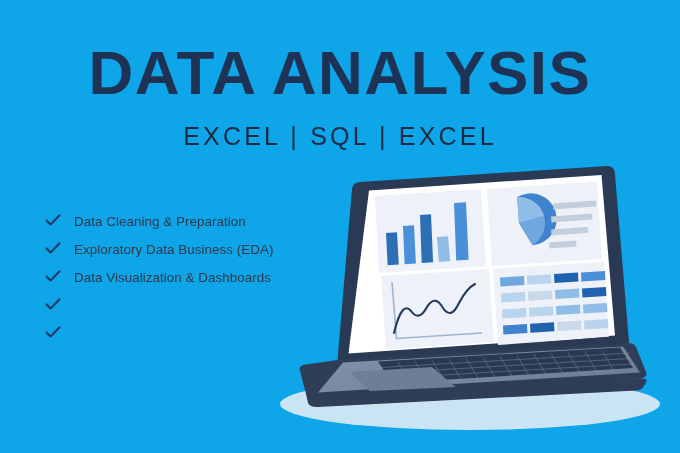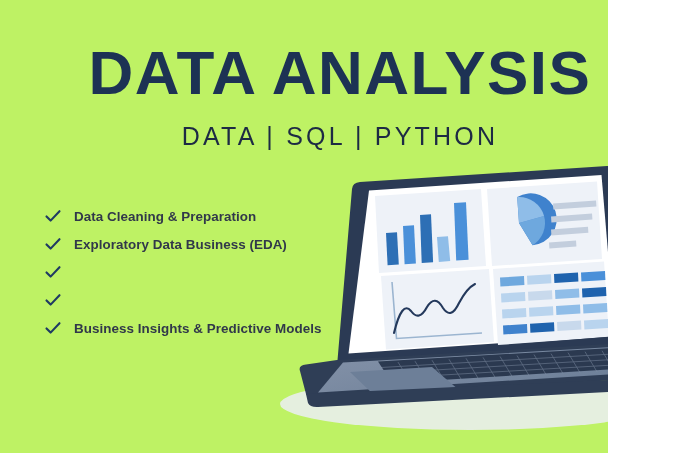--- a/index.html
+++ b/index.html
@@ -2,26 +2,25 @@
 <html><head>
 <meta charset="utf-8">
 <style>
   html, body {
     margin: 0;
     padding: 0;
     background: #ffffff;
   }
   #stage {
     position: relative;
-    width: 584px;
+    width: 680px;
     height: 453px;
-    background: #bef264;
+    background: #0ea5e9;
     overflow: hidden;
     font-family: "Liberation Sans", sans-serif;
-    padding-left: 24px;
   }
 
   
   #title-block {
     position: absolute;
     top: 42px;
     left: 0;
     width: 680px;
     text-align: center;
   }
@@ -47,24 +46,23 @@
   
   #bullet-list {
     position: absolute;
     left: 44px;
     top: 203px;
     width: 300px;
     z-index: 6;
   }
   .bullet-row {
     display: flex;
-    align-items: center;
+    align-items: flex-end;
     height: 26px;
     margin-bottom: 2px;
-    font-weight: bold;
   }
   .check-icon {
     width: 18px;
     height: 18px;
     flex: 0 0 18px;
     margin-right: 12px;
     display: block;
   }
   .bullet-label {
     font-family: "Liberation Sans", sans-serif;
@@ -84,21 +82,21 @@
     z-index: 3;
   }
 </style>
 </head>
 <body>
 
 <div id="stage">
 
   <div id="title-block">
     <div id="main-title">DATA ANALYSIS</div>
-    <div id="sub-title">DATA | SQL | PYTHON</div>
+    <div id="sub-title">EXCEL | SQL | EXCEL</div>
   </div>
 
   <svg id="laptop" viewBox="0 0 680 453">
     <defs>
       <clipPath id="screenClip">
         <path d="M370.5,186.5 L603.5,172.5 L617,336 L349,358 Z"></path>
       </clipPath>
       <linearGradient id="deckGrad" x1="0" y1="0" x2="1" y2="0.6">
         <stop offset="0%" stop-color="#8593a9"></stop>
         <stop offset="100%" stop-color="#6d7f98"></stop>
@@ -229,30 +227,30 @@
       <svg class="check-icon" viewBox="0 0 18 18">
         <path d="M2.5,9.4 L6.6,13.6 L15.5,4.2" fill="none" stroke="#1f3a63" stroke-width="2.1" stroke-linecap="round" stroke-linejoin="round"></path>
       </svg>
       <span class="bullet-label">Exploratory Data Business (EDA)</span>
     </div>
 
     <div class="bullet-row">
       <svg class="check-icon" viewBox="0 0 18 18">
         <path d="M2.5,9.4 L6.6,13.6 L15.5,4.2" fill="none" stroke="#1f3a63" stroke-width="2.1" stroke-linecap="round" stroke-linejoin="round"></path>
       </svg>
-    </div>
-
-    <div class="bullet-row">
-      <svg class="check-icon" viewBox="0 0 18 18">
-        <path d="M2.5,9.4 L6.6,13.6 L15.5,4.2" fill="none" stroke="#1f3a63" stroke-width="2.1" stroke-linecap="round" stroke-linejoin="round"></path>
-      </svg>
-    </div>
-
-    <div class="bullet-row">
-      <svg class="check-icon" viewBox="0 0 18 18">
-        <path d="M2.5,9.4 L6.6,13.6 L15.5,4.2" fill="none" stroke="#1f3a63" stroke-width="2.1" stroke-linecap="round" stroke-linejoin="round"></path>
-      </svg>
-      <span class="bullet-label">Business Insights &amp; Predictive Models</span>
+      <span class="bullet-label">Data Visualization &amp; Dashboards</span>
+    </div>
+
+    <div class="bullet-row">
+      <svg class="check-icon" viewBox="0 0 18 18">
+        <path d="M2.5,9.4 L6.6,13.6 L15.5,4.2" fill="none" stroke="#1f3a63" stroke-width="2.1" stroke-linecap="round" stroke-linejoin="round"></path>
+      </svg>
+    </div>
+
+    <div class="bullet-row">
+      <svg class="check-icon" viewBox="0 0 18 18">
+        <path d="M2.5,9.4 L6.6,13.6 L15.5,4.2" fill="none" stroke="#1f3a63" stroke-width="2.1" stroke-linecap="round" stroke-linejoin="round"></path>
+      </svg>
     </div>
 
   </div>
 
 </div>
 
 </body></html>

